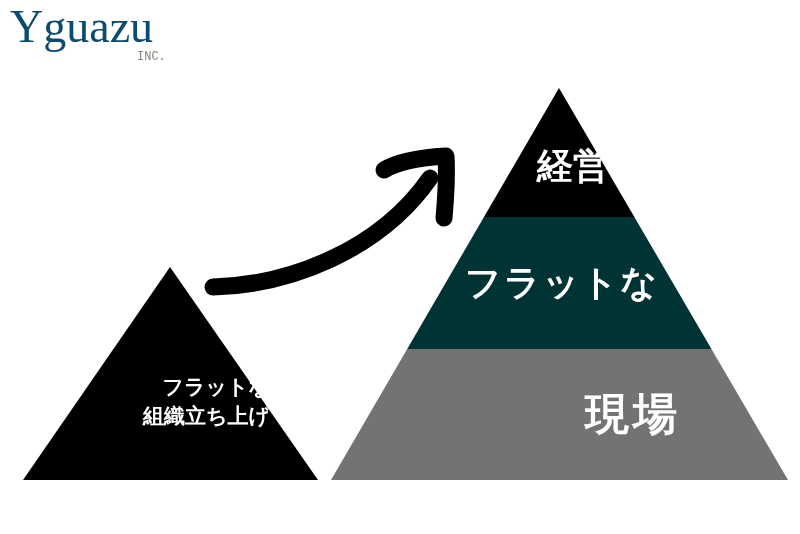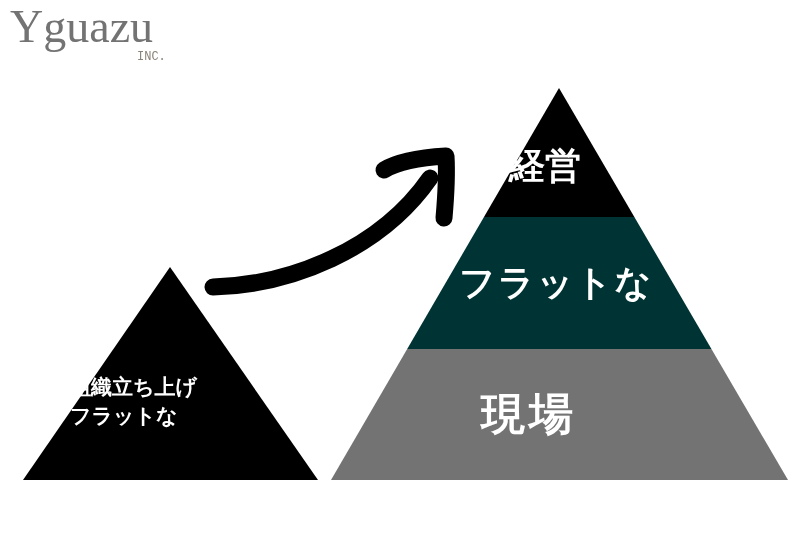--- a/index.html
+++ b/index.html
@@ -1,21 +1,21 @@
 <!DOCTYPE html>
 <html><head>
 <meta charset="utf-8">
 <style>
   html, body { margin:0; padding:0; background:#ffffff; }
   body { width:800px; height:534px; position:relative; overflow:hidden; font-family:"DejaVu Sans", sans-serif; }
   .logo { position:absolute; left:10px; top:4px; }
-  .logo-main { font-family:"Liberation Serif", "DejaVu Serif", serif; font-size:46px; color:#737373; letter-spacing:0px; line-height:46px; }
+  .logo-main { font-family:"Liberation Serif", "DejaVu Serif", serif; font-size:46px; color:#0c4a6e; letter-spacing:0px; line-height:46px; }
   .logo-sub { position:absolute; left:127px; top:46px; font-family:Liberation Mono, monospace; font-size:12px; color:#8a8378; letter-spacing:0px; }
   svg.diagram { position:absolute; left:0; top:0; }
-  .label { position:absolute; color:#ffffff; font-weight:bold; text-align:left; white-space:nowrap; }
+  .label { position:absolute; color:#ffffff; font-weight:bold; text-align:right; white-space:nowrap; }
   .small-label { left:70px; top:373px; width:200px; font-size:21px; line-height:29px; }
   .lbl-top { left:509px; top:142px; width:100px; font-size:36px; }
   .lbl-mid { left:459px; top:259px; width:200px; font-size:36px; letter-spacing:2px; }
   .lbl-bot { left:481px; top:385px; width:200px; font-size:44px; letter-spacing:4px; }
 </style>
 </head>
 <body>
 
 <div class="logo">
   <div class="logo-main">Yguazu</div>
@@ -35,19 +35,19 @@
     <polygon points="559,88 788,480 331,480"></polygon>
   </clipPath>
   <g clip-path="url(#pyr)">
     <rect x="320" y="80" width="480" height="137" fill="#000000"></rect>
     <rect x="320" y="217" width="480" height="132" fill="#003333"></rect>
     <rect x="320" y="349" width="480" height="131" fill="#737373"></rect>
   </g>
 </svg>
 
 <div class="label small-label">
+  <div>フラットな</div>
   <div>組織立ち上げ</div>
-  <div>フラットな</div>
 </div>
 
 <div class="label lbl-top">経営</div>
 <div class="label lbl-mid">フラットな</div>
 <div class="label lbl-bot">現場</div>
 
 </body></html>

